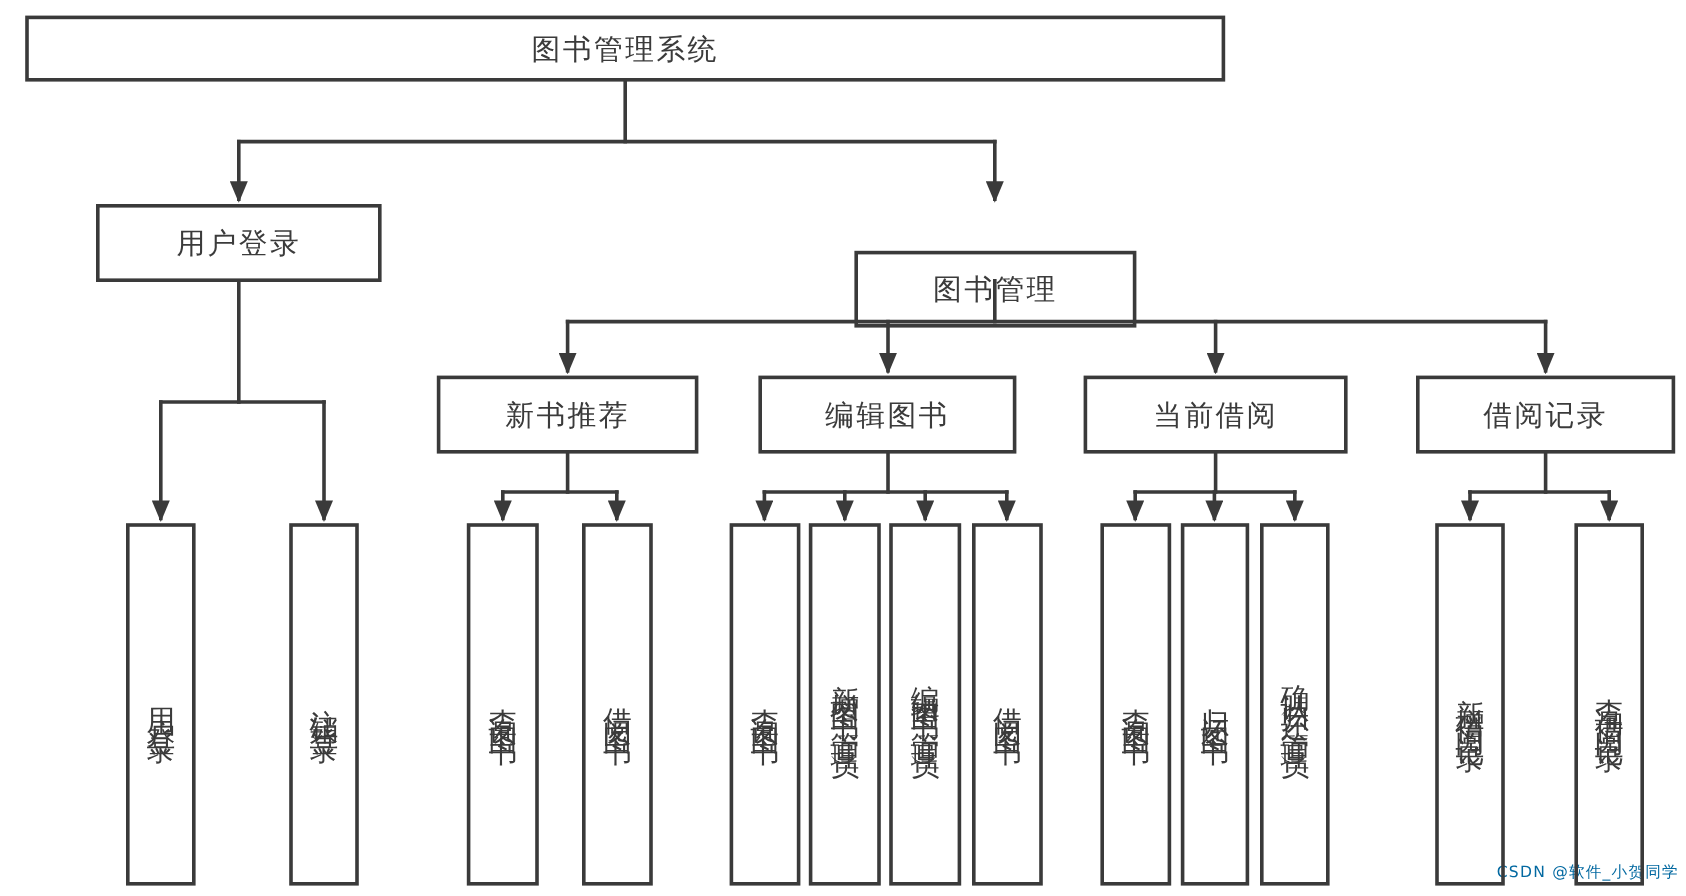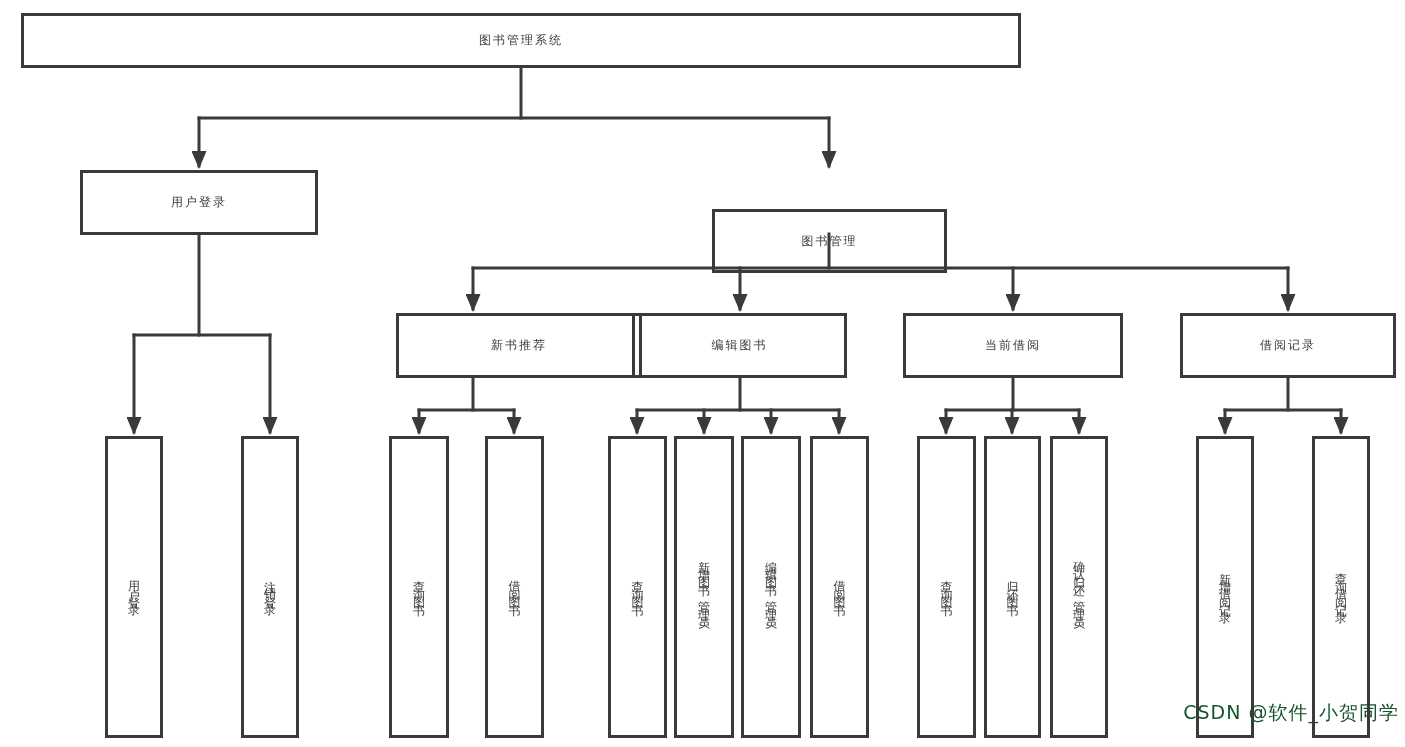--- a/index.html
+++ b/index.html
@@ -17,37 +17,37 @@
   }
   .connectors {
     position: absolute;
     left: 0;
     top: 0;
     z-index: 0;
   }
   .watermark {
     position: absolute;
     right: 6px;
-    bottom: 21px;
-    font-size: 19px;
+    bottom: 11px;
+    font-size: 13px;
     letter-spacing: 1px;
-    color: #14532d;
+    color: #0369a1;
     z-index: 1;
     white-space: nowrap;
   }
   .box {
     position: absolute;
     box-sizing: border-box;
     border: 3px solid #3a3a3a;
     background: transparent;
     display: flex;
     align-items: center;
     justify-content: center;
     color: #3b3b3b;
-    font-size: 12px;
+    font-size: 24px;
     z-index: 2;
   }
   .box.h span {
     letter-spacing: 2px;
     white-space: nowrap;
   }
   .box.v {
     writing-mode: vertical-rl;
     text-orientation: mixed;
   }
@@ -131,21 +131,21 @@
     <span>图书管理系统</span>
   </div>
 
   <div class="box h" style="left:80px; top:170px; width:238px; height:65px;">
     <span>用户登录</span>
   </div>
   <div class="box h" style="left:712px; top:170px; width:235px; height:64px;margin-top:39px;">
     <span>图书管理</span>
   </div>
 
-  <div class="box h" style="left:364px; top:313px; width:246px; height:65px;margin-left:32px;">
+  <div class="box h" style="left:364px; top:313px; width:218px; height:65px;">
     <span>新书推荐</span>
   </div>
   <div class="box h" style="left:632px; top:313px; width:215px; height:65px;">
     <span>编辑图书</span>
   </div>
   <div class="box h" style="left:903px; top:313px; width:220px; height:65px;">
     <span>当前借阅</span>
   </div>
   <div class="box h" style="left:1180px; top:313px; width:216px; height:65px;">
     <span>借阅记录</span>

